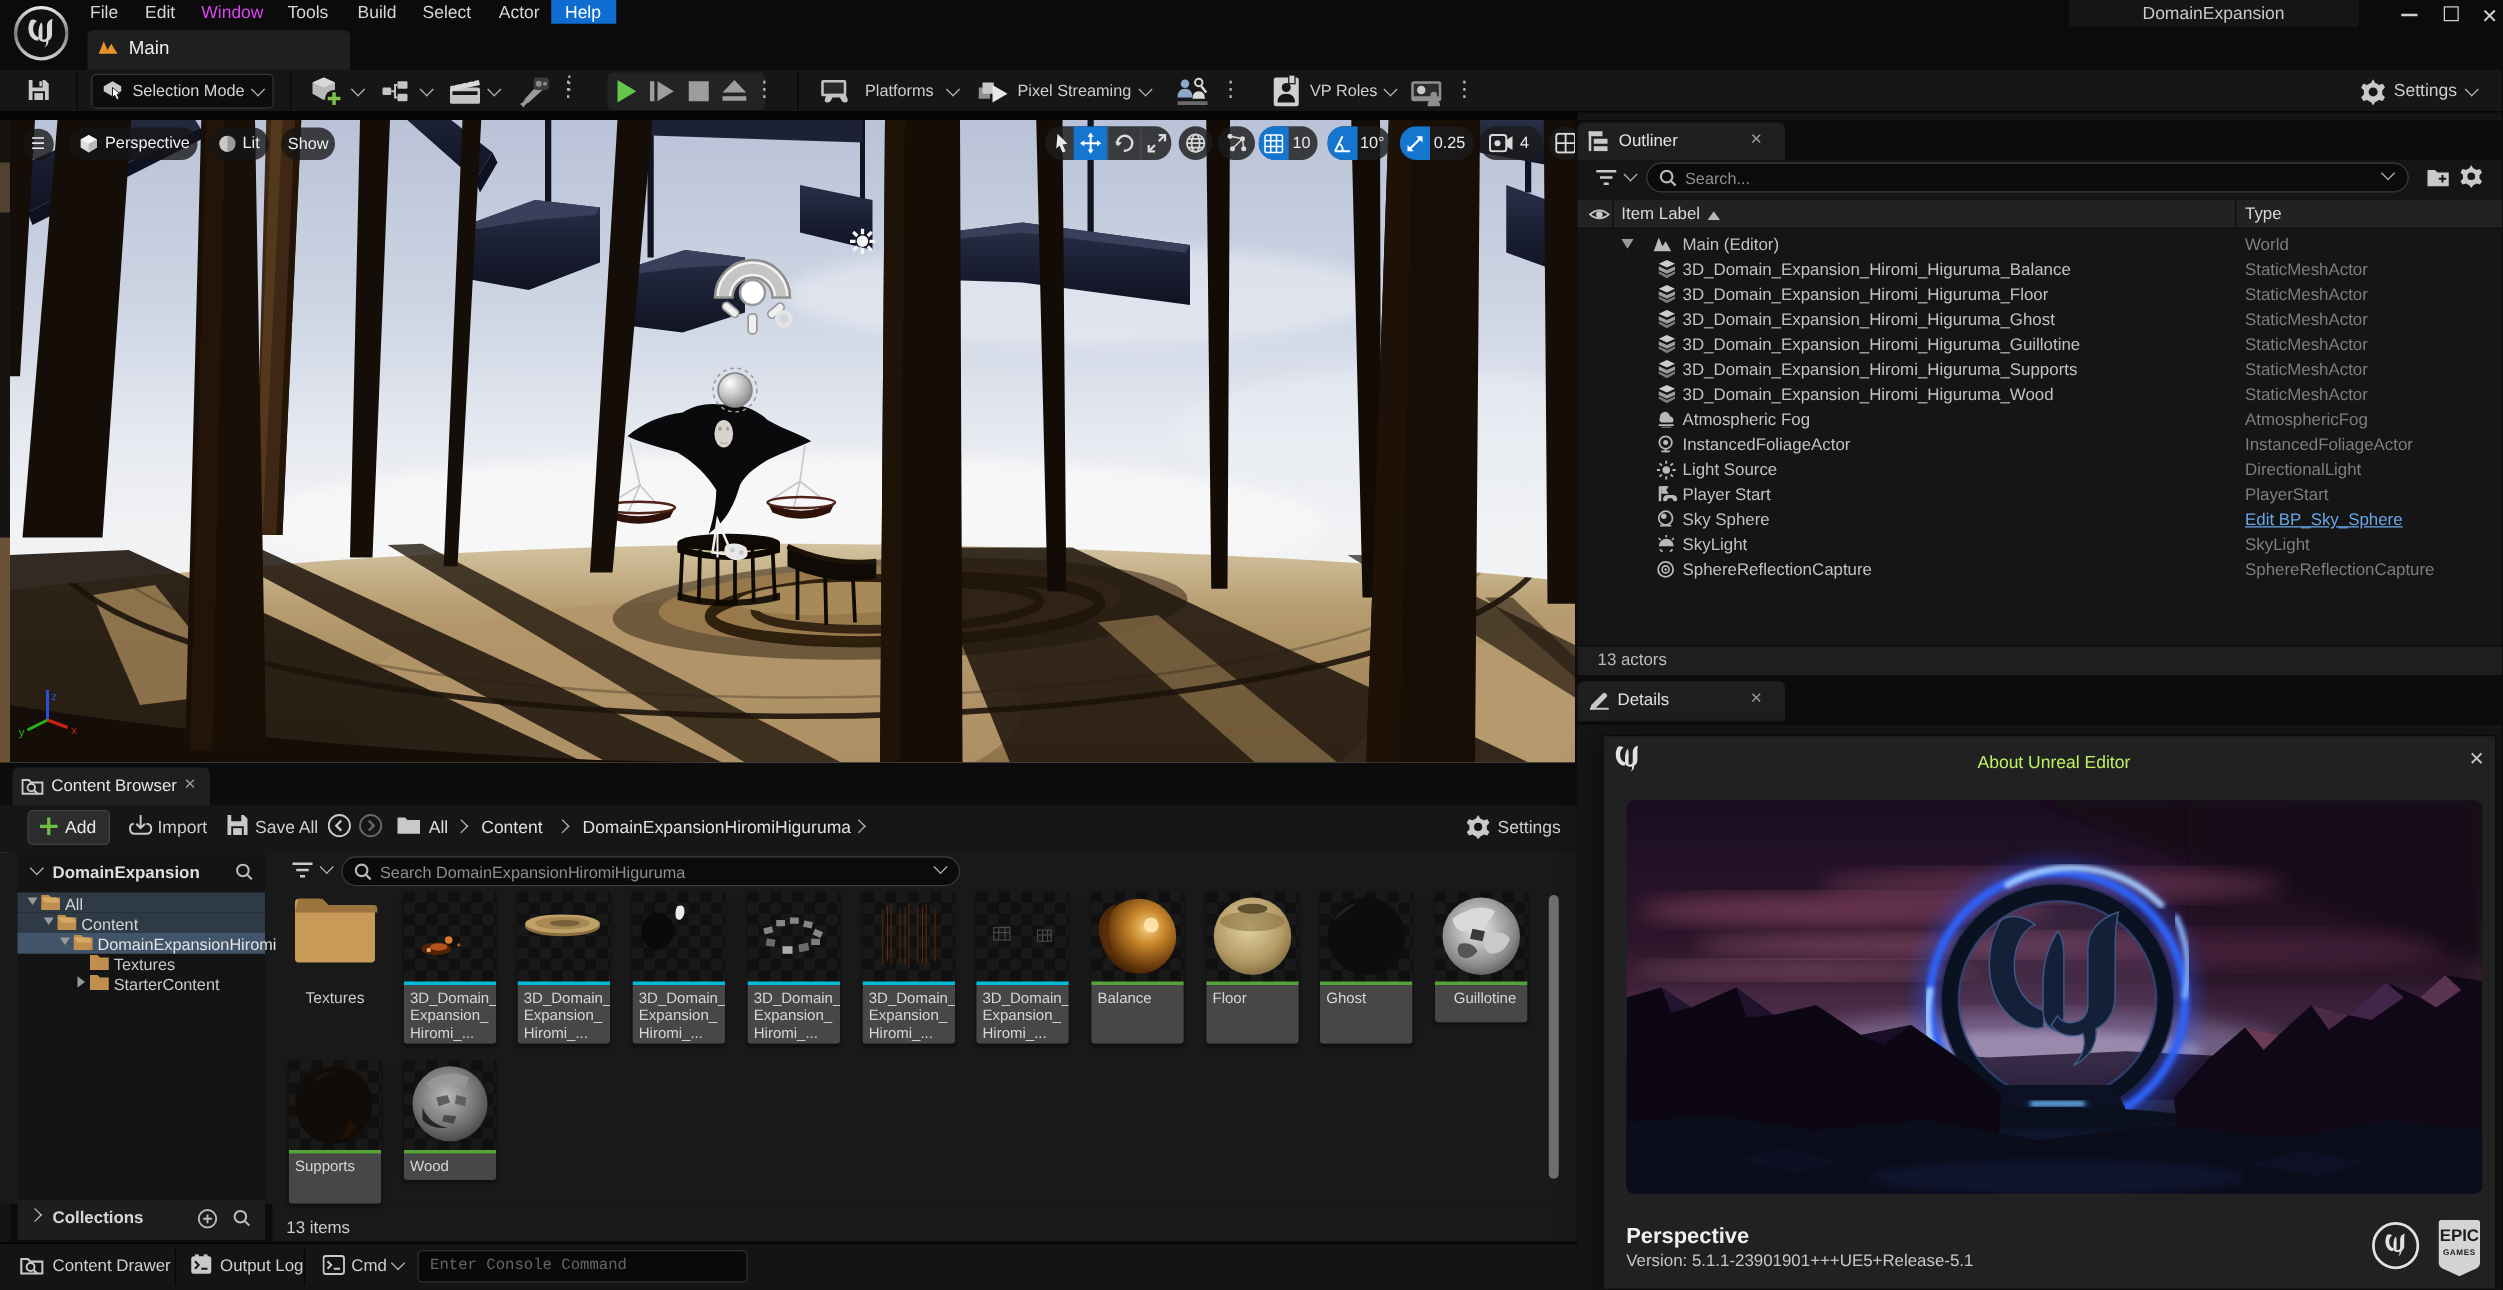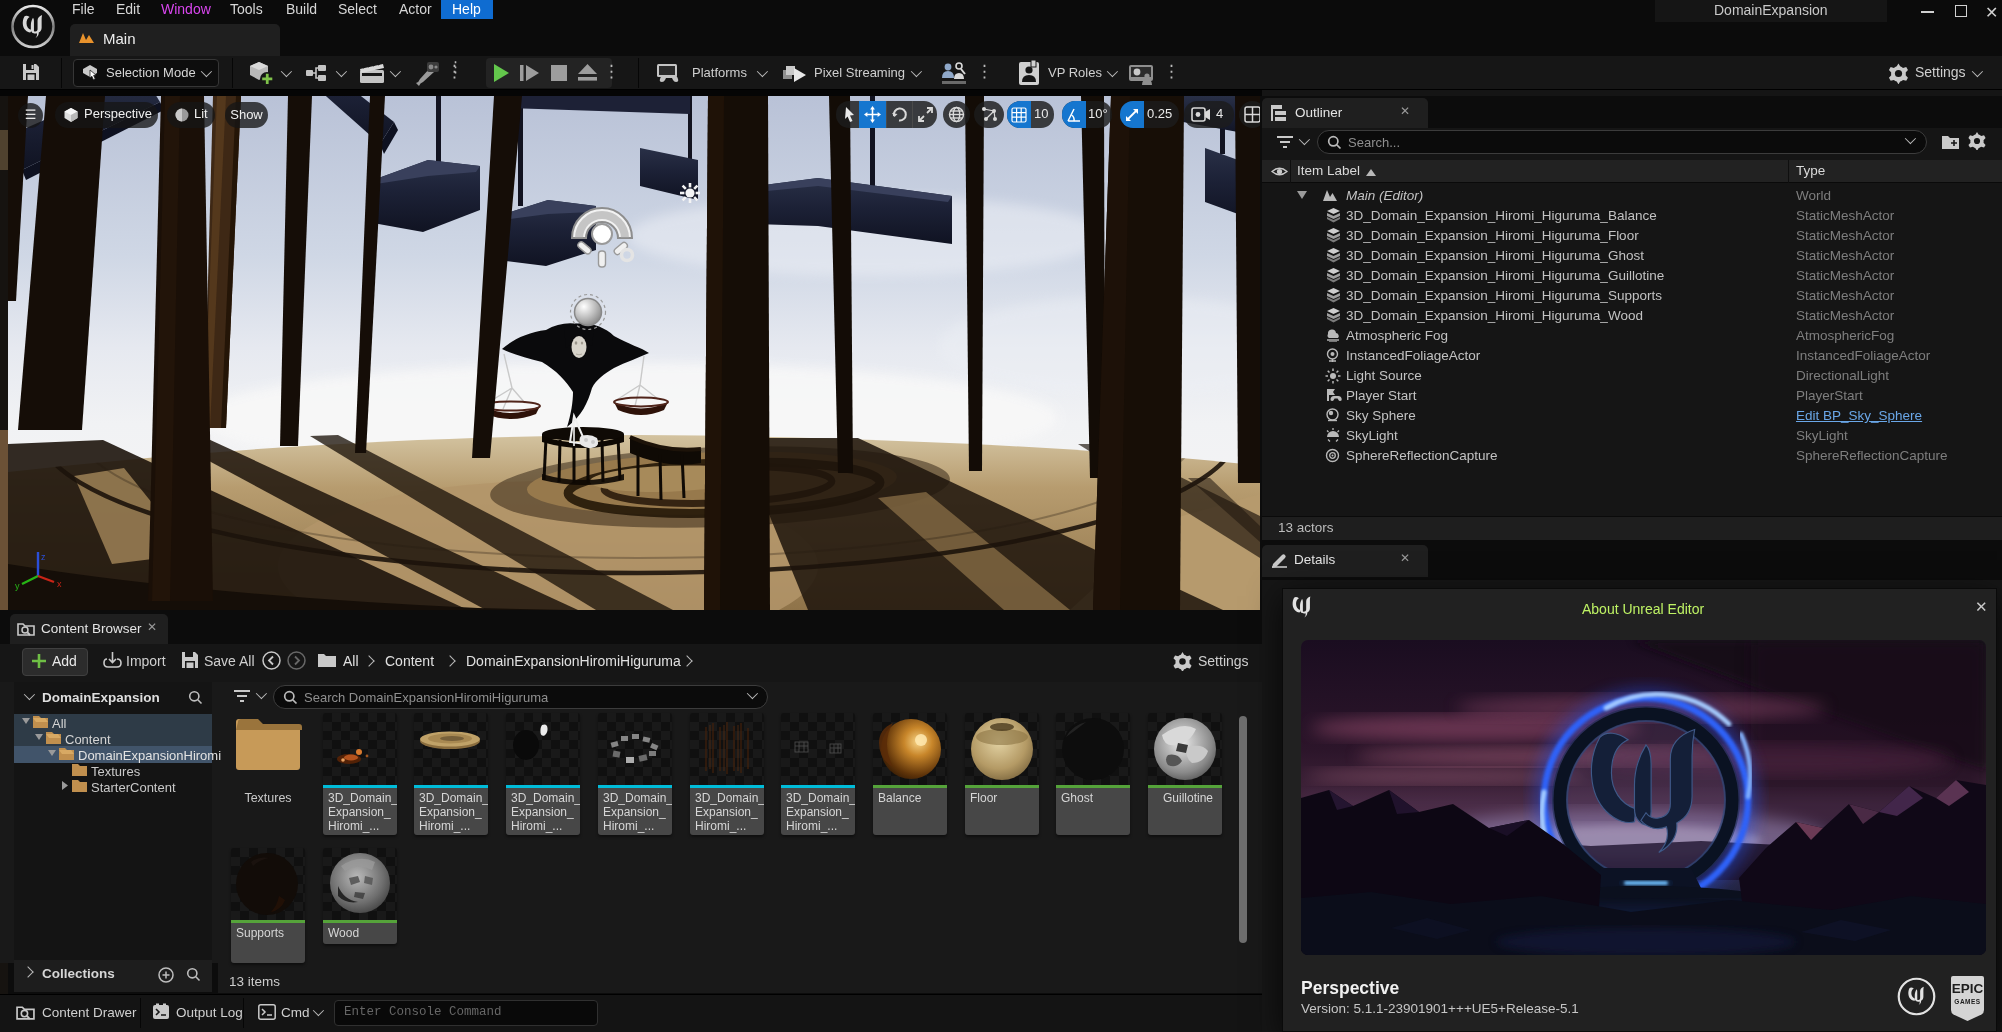--- a/index.html
+++ b/index.html
@@ -721,21 +721,21 @@
                   <stop offset="1" stop-color="#2a2a2a"></stop>
                 </radialGradient>
               </defs>
               <circle cx="37" cy="36" r="31" fill="url(#met)"></circle>
               <path d="M14 22 q20 -14 34 -6 q-6 14 -20 16 q-12 2 -14 -10z" fill="#d9d9d9"></path>
               <path d="M40 34 q14 -4 20 4 q-4 12 -16 12 q-8 -6 -4 -16z" fill="#c9c9c9"></path>
               <path d="M20 42 q10 -2 14 6 q-6 8 -14 4 q-4 -6 0 -10z" fill="#555"></path>
               <path d="M30 30 l10 2 -2 8 -10 -2z" fill="#3a3a3a"></path>
             </svg></div>
       <div class="bar" style="background:#55a33a;"></div>
-      <div class="cap" style="height:47px;padding-left:15px;">Guillotine</div>
+      <div class="cap" style="height:30px;padding-left:15px;">Guillotine</div>
     </div>
 
     <div class="card" style="left:231px;top:848px;">
       <div class="thumb"><svg width="74" height="72" viewBox="0 0 74 72">
               <circle cx="36" cy="36" r="31" fill="#120c08"></circle>
               <path d="M48 48 a 31 31 0 0 1 -8 16 q10 -2 14 -12 z" fill="#241107" opacity="0.9"></path>
               <path d="M22 18 a 31 31 0 0 1 16 -8 q-10 -2 -18 4 z" fill="#1d1410" opacity="0.8"></path>
             </svg></div>
       <div class="bar" style="background:#55a33a;"></div>
       <div class="cap" style="height:40px;">Supports</div>
@@ -840,21 +840,21 @@
   <div class="abs" style="left:1788px;top:160px;width:1px;height:23px;background:#0f0f0f;"></div>
   <div class="abs txt" style="left:1796px;top:163px;font-size:13.5px;color:#d9d9d9;">Type</div>
 
   <div id="outrows">
   <svg class="abs" style="left:1297px;top:191px;" width="10" height="8" viewBox="0 0 10 8">
           <path d="M0 0 L10 0 L5 8 Z" fill="#9a9a9a"></path>
         </svg>
   <svg class="abs" style="left:1322px;top:188px;" width="16" height="14" viewBox="0 0 16 14">
           <path d="M1 13 L5 2 L8 9 L10.5 5 L15 13 Z" fill="#b9b9b9"></path>
         </svg>
-  <div class="abs txt" style="left:1346px;top:188px;font-size:13.5px;color:#c2c2c2;font-style:italic;">Main (Editor)</div>
+  <div class="abs txt" style="left:1346px;top:188px;font-size:13.5px;color:#c2c2c2;">Main (Editor)</div>
   <div class="abs txt" style="left:1796px;top:188px;font-size:13.5px;color:#7e7e7e;">World</div>
   <svg class="abs" style="left:1325px;top:208px;" width="17" height="15" viewBox="0 0 17 15">
           <path d="M8.5 0 L15 3 L8.5 6 L2 3 Z" fill="#cdcdcd"></path>
           <path d="M2 5 L8.5 8 L15 5 L15 8 L8.5 11 L2 8 Z" fill="#9f9f9f"></path>
           <path d="M2 9 L8.5 12 L15 9 L15 11 L8.5 14.5 L2 11 Z" fill="#7a7a7a"></path>
         </svg>
   <div class="abs txt" style="left:1346px;top:208px;font-size:13.5px;color:#c2c2c2;">3D_Domain_Expansion_Hiromi_Higuruma_Balance</div>
   <div class="abs txt" style="left:1796px;top:208px;font-size:13.5px;color:#7e7e7e;">StaticMeshActor</div>
   <svg class="abs" style="left:1325px;top:228px;" width="17" height="15" viewBox="0 0 17 15">
           <path d="M8.5 0 L15 3 L8.5 6 L2 3 Z" fill="#cdcdcd"></path>

